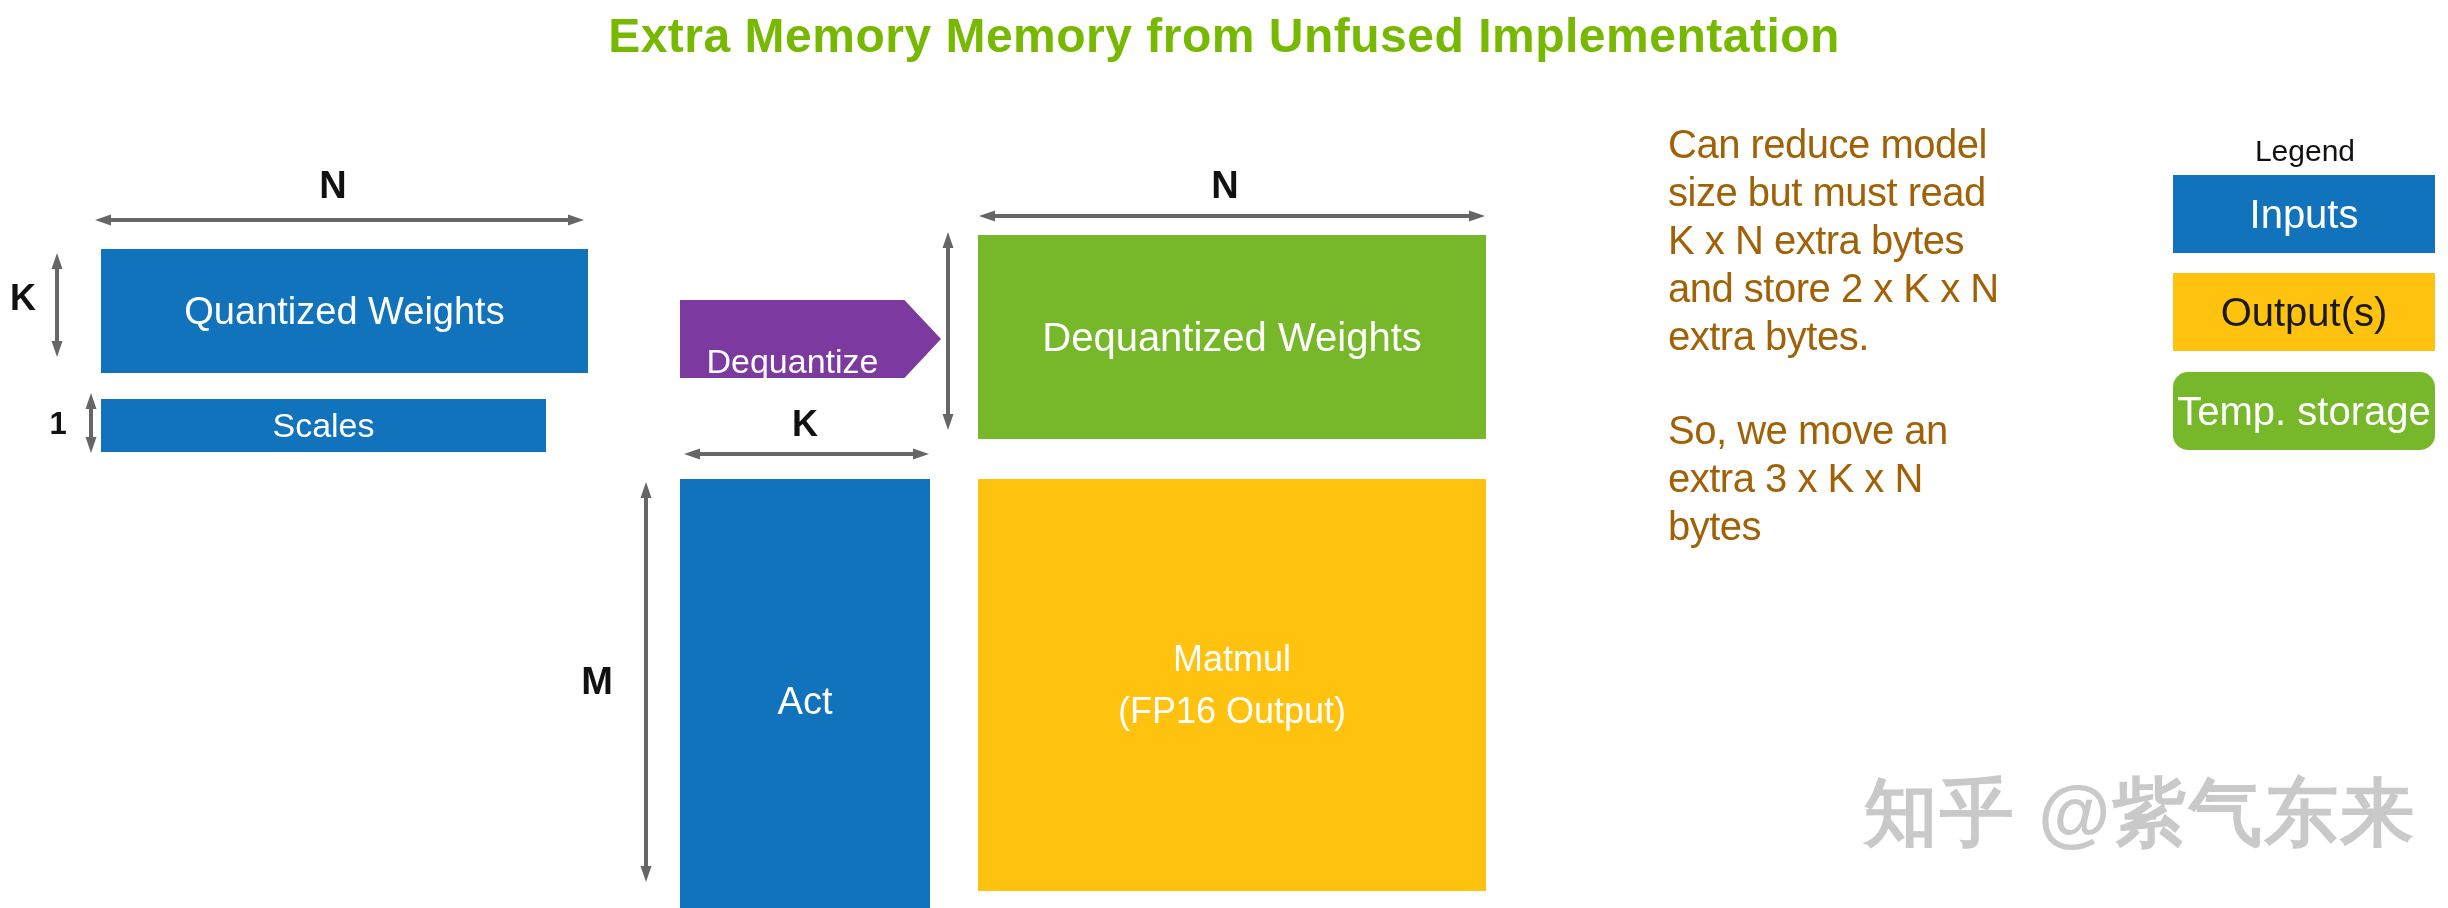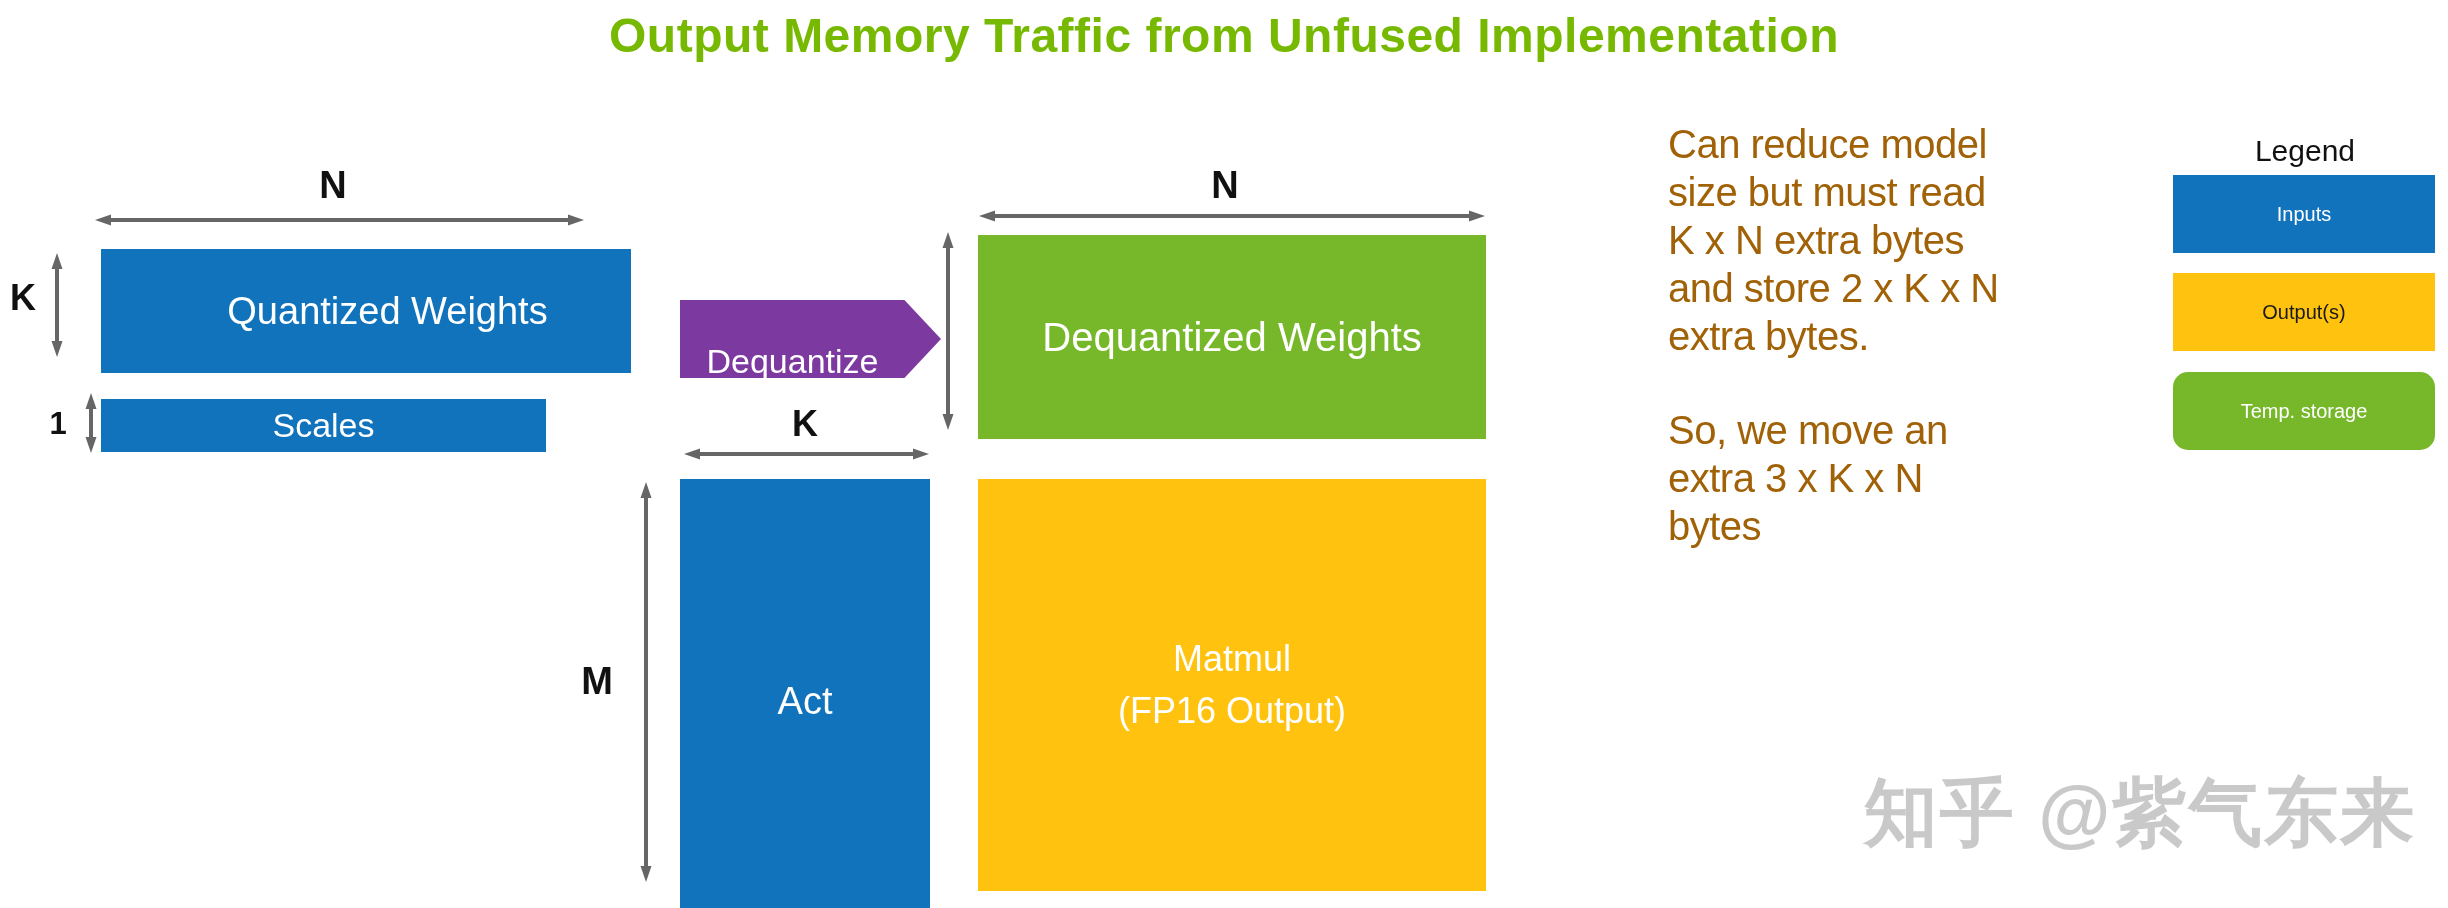--- a/index.html
+++ b/index.html
@@ -53,54 +53,54 @@
     margin:0 0 46px 0;font-size:40px;line-height:48px;white-space:pre-line;
     font-weight:400;letter-spacing:-0.5px;
   }
   
   .legend-title{
     position:absolute;left:2235px;top:134px;width:140px;text-align:center;
     font-size:30px;color:#111111;font-weight:400;
   }
   .legend-item{
     position:absolute;left:2173px;width:262px;height:78px;
-    display:flex;align-items:center;justify-content:center;font-size:20px;
+    display:flex;align-items:center;justify-content:center;font-size:40px;
   }
   .legend-inputs{top:175px;}
   .legend-outputs{top:273px;}
   .legend-temp{top:372px;border-radius:15px;}
   
   .watermark{
     position:absolute;left:1845px;top:764px;width:590px;text-align:center;
     font-size:74px;font-weight:700;letter-spacing:2px;white-space:nowrap;
   }
 </style>
 </head>
 <body>
 
 <div class="canvas">
 
-  <h1 class="title" style="color: rgb(118, 185, 0);">Output Memory Traffic from Unfused Implementation</h1>
+  <h1 class="title" style="color: rgb(118, 185, 0);">Extra Memory Memory from Unfused Implementation</h1>
 
   <div class="dim n-left-lbl">N</div>
 
   <svg class="arrow n-left-arrow" width="491" height="14" style="color: rgb(102, 102, 102);">
     <line x1="15" y1="7" x2="476" y2="7" stroke="currentColor" stroke-width="4"></line>
     <polygon points="1,7 17,1.5 17,12.5" fill="currentColor"></polygon>
     <polygon points="490,7 474,1.5 474,12.5" fill="currentColor"></polygon>
   </svg>
 
   <svg class="arrow k-left-arrow" width="14" height="106" style="color: rgb(102, 102, 102);">
     <line x1="7" y1="15" x2="7" y2="91" stroke="currentColor" stroke-width="4"></line>
     <polygon points="7,1 1.5,17 12.5,17" fill="currentColor"></polygon>
     <polygon points="7,105 1.5,89 12.5,89" fill="currentColor"></polygon>
   </svg>
   <div class="dim k-left-lbl">K</div>
 
-  <div class="box quantized-box" style="background-color: rgb(18, 115, 189); padding-left: 43px;">
+  <div class="box quantized-box" style="background-color: rgb(18, 115, 189);">
     <span class="lbl">Quantized Weights</span>
   </div>
 
   <svg class="arrow one-arrow" width="14" height="62" style="color: rgb(102, 102, 102);">
     <line x1="7" y1="15" x2="7" y2="47" stroke="currentColor" stroke-width="4"></line>
     <polygon points="7,1 1.5,17 12.5,17" fill="currentColor"></polygon>
     <polygon points="7,61 1.5,45 12.5,45" fill="currentColor"></polygon>
   </svg>
   <div class="dim one-lbl">1</div>
 

